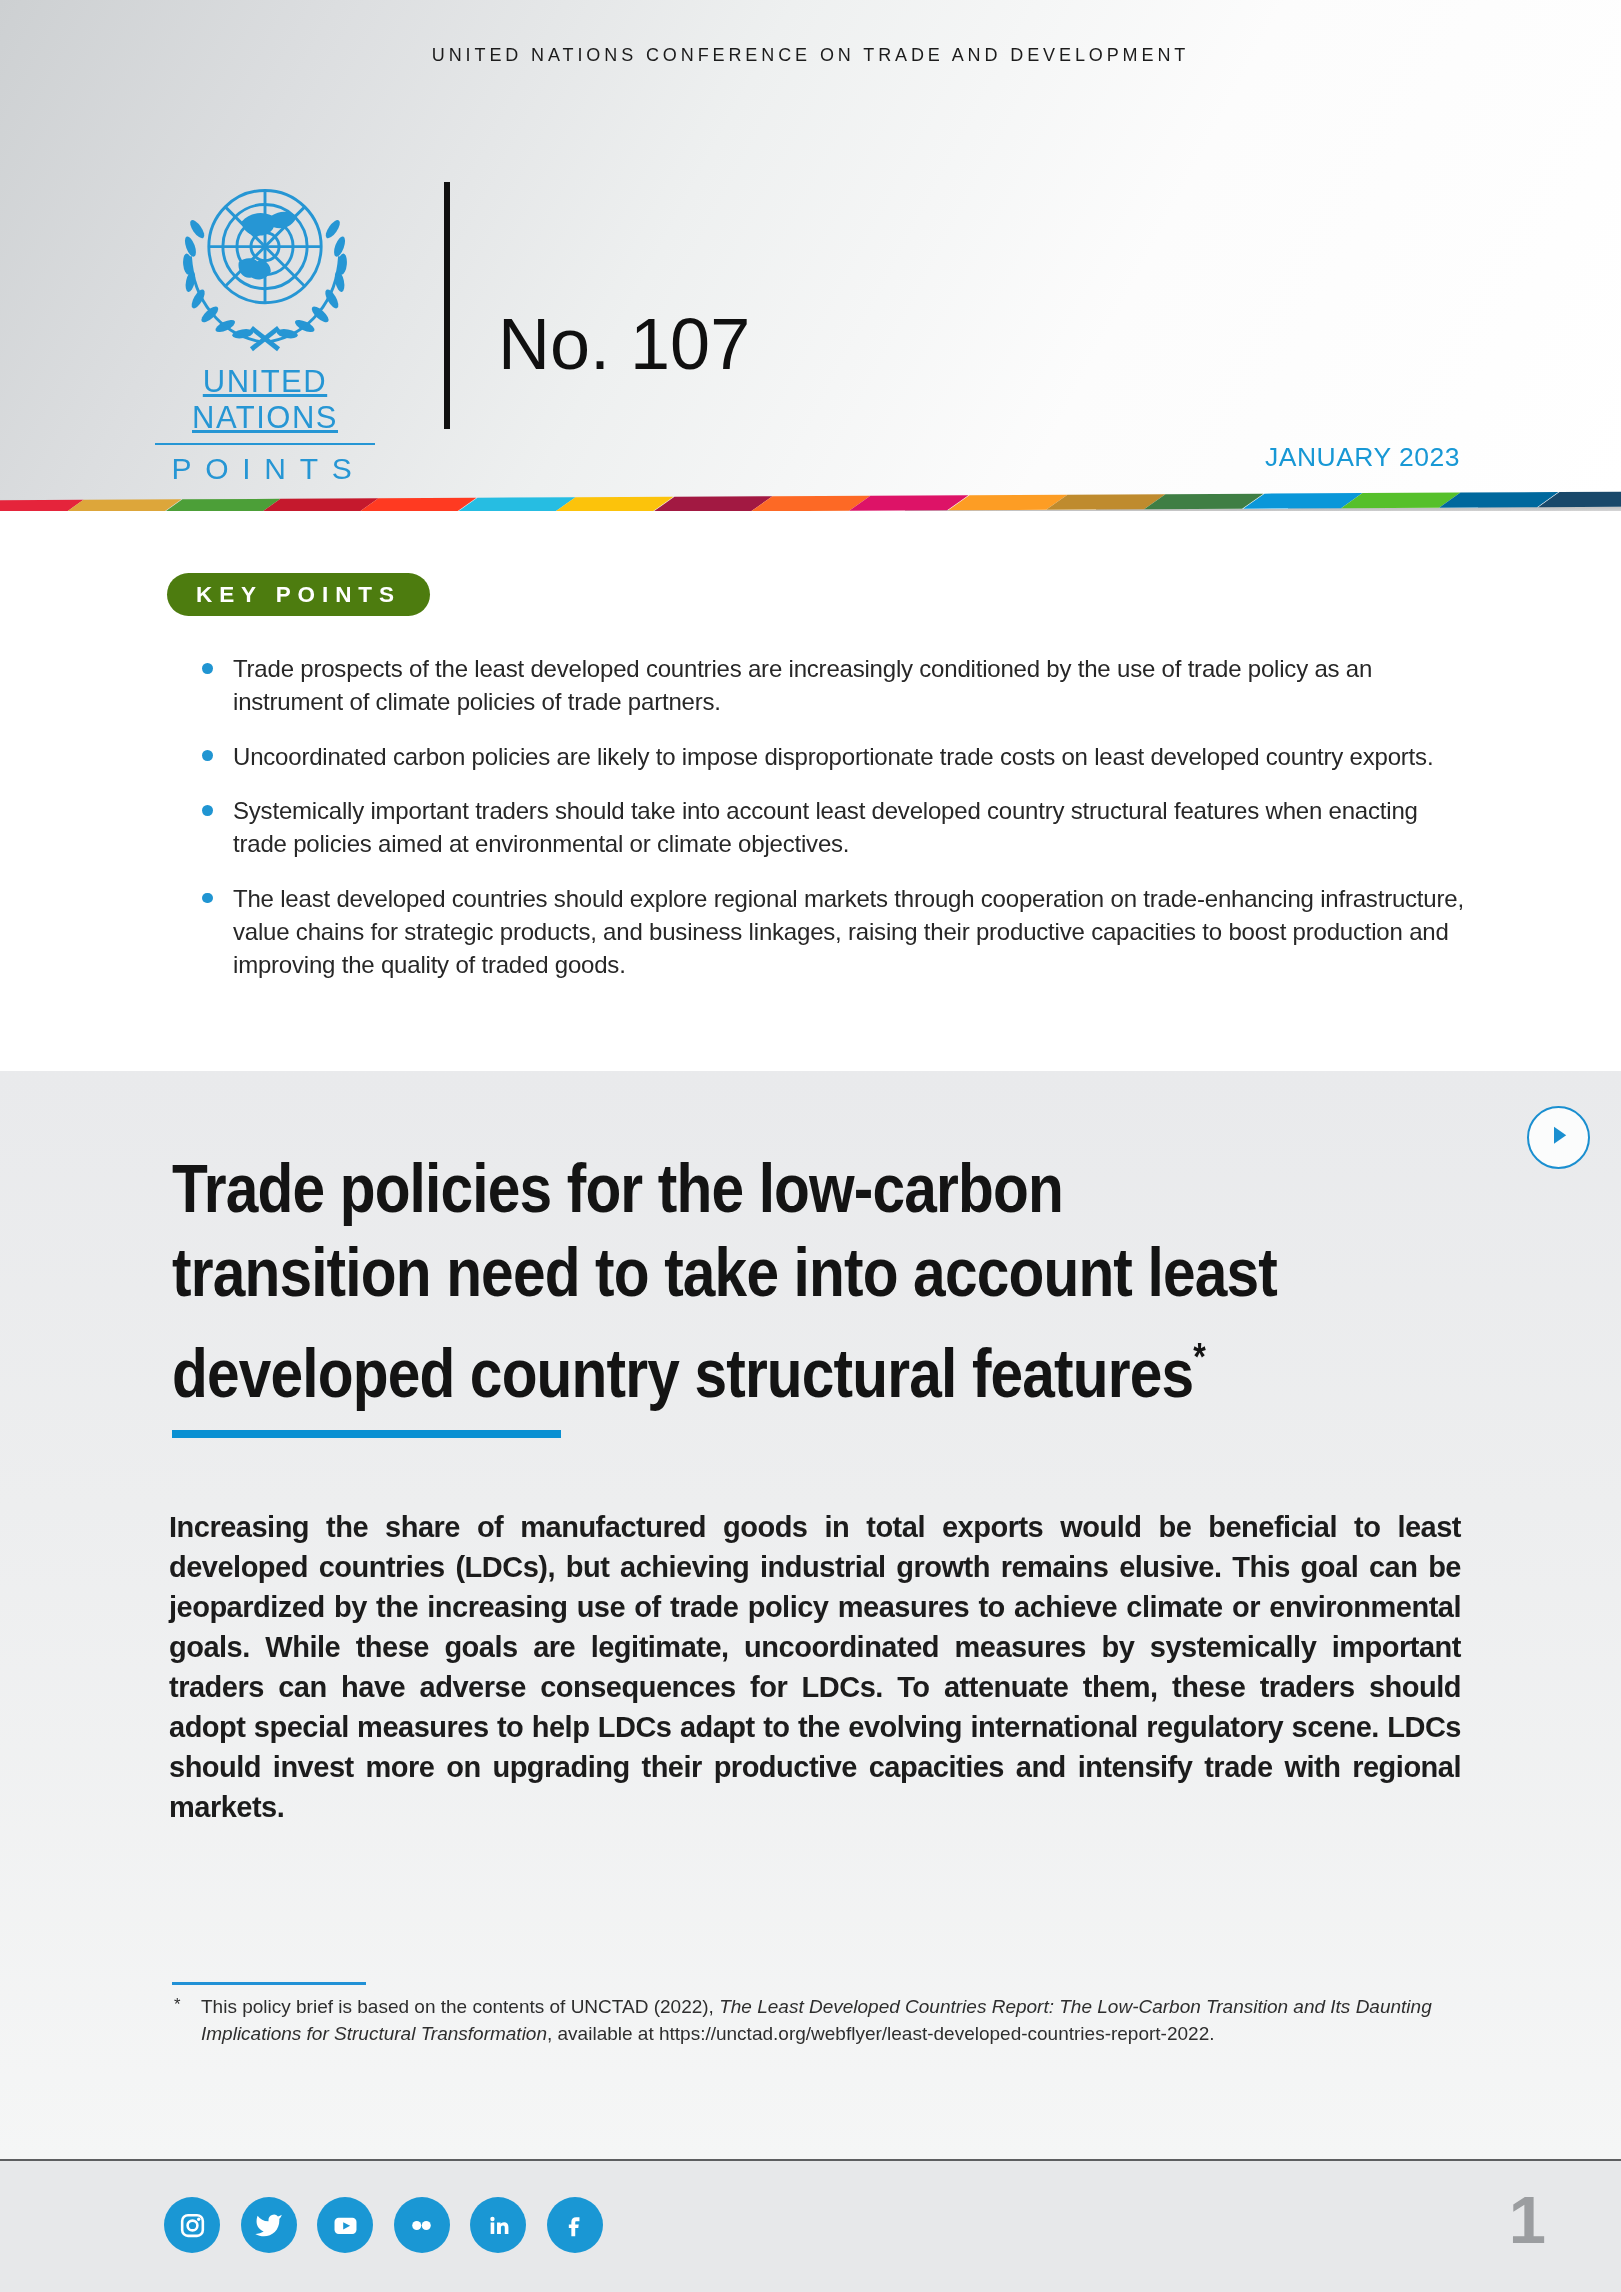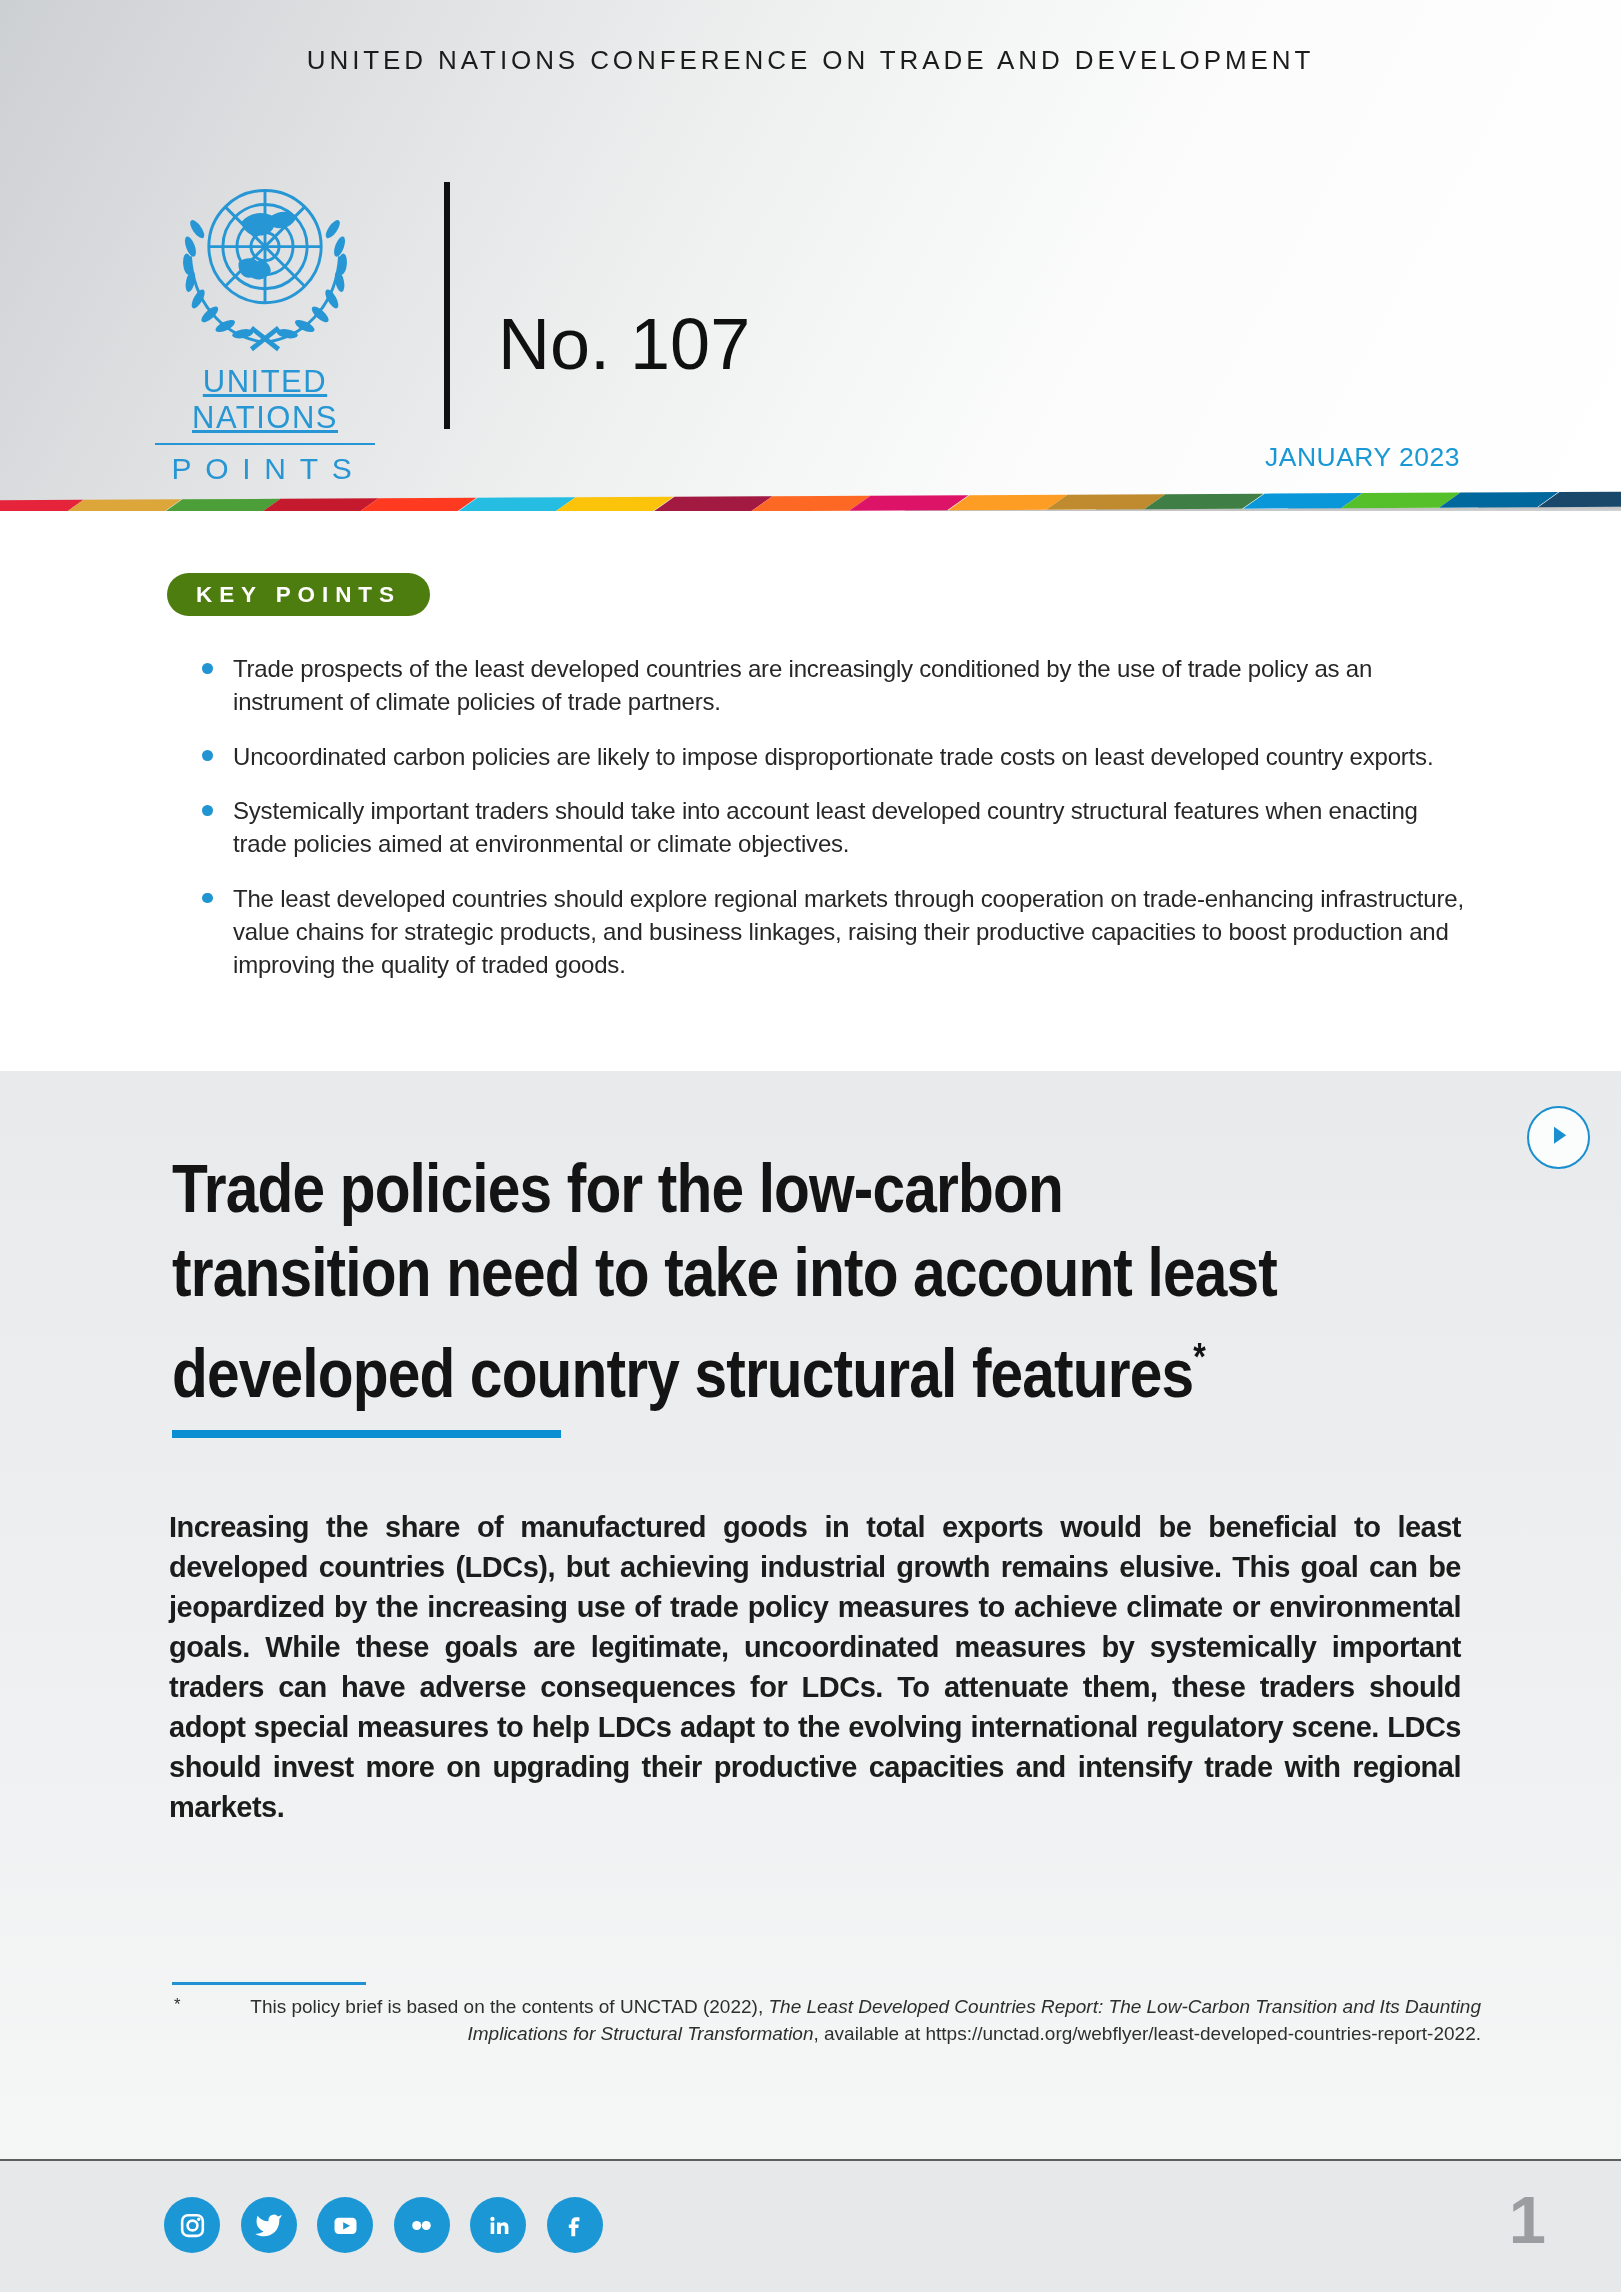--- a/index.html
+++ b/index.html
@@ -9,21 +9,21 @@
     font-family:"Liberation Sans", sans-serif; background:#ffffff;
   }
 
   
   .masthead-zone {
     position:absolute; top:0; left:0; width:1621px; height:511px;
     background:linear-gradient(118deg,#cdd0d2 0%,#dcdee0 18%,#eef0f0 42%,#fcfcfc 68%,#ffffff 100%);
   }
   .top-label {
     position:absolute; top:45px; left:0; width:1621px; text-align:center;
-    font-size:26px; letter-spacing:3.9px; color:#1c1c1c;
+    font-size:18px; letter-spacing:3.9px; color:#1c1c1c;
   }
   .logo-block { position:absolute; left:155px; top:173px; width:220px; text-align:center; }
   .logo-org {
     display:block; color:#2696d4; font-size:31px; letter-spacing:1.5px;
     padding-bottom:6.9px; border-bottom:2.5px solid #2696d4; margin-top:3px;text-decoration:underline;
   }
   .logo-acronym {
     display:block; color:#2696d4; font-size:30px; letter-spacing:13.7px;
     text-indent:6.9px; margin-top:6.9px;
   }
@@ -81,21 +81,21 @@
     position:absolute; left:169px; top:1507px; width:1292px;
     font-size:29px; font-weight:700; line-height:40px; color:#1c1c1c;
     letter-spacing:-0.5px; text-align:justify;
   }
   .footnote-rule { position:absolute; left:172px; top:1982px; width:194px; height:2.9px; background:#2191d6; }
   .footnote {
     position:absolute; left:172px; top:1994px; width:1309px;
     font-size:19px; line-height:26.5px; color:#2e2e2e;
   }
   .footnote .fn-marker { position:absolute; left:2px; top:-2px; font-size:16.7px; }
-  .footnote .fn-body { display:block; margin-left:29px;text-align:right; }
+  .footnote .fn-body { display:block; margin-left:29px; }
   .footnote .fn-italic { font-style:italic; }
 
   
   .footer-zone {
     position:absolute; top:2159px; left:0; width:1621px; height:133px;
     background:#e7e8ea; border-top:2.9px solid #5d5e60;
   }
   .social-icons { position:absolute; left:164px; top:36px; display:flex; gap:20.6px; }
   .social-circle {
     width:56px; height:56px; border-radius:50%; background:#1a97d4;

